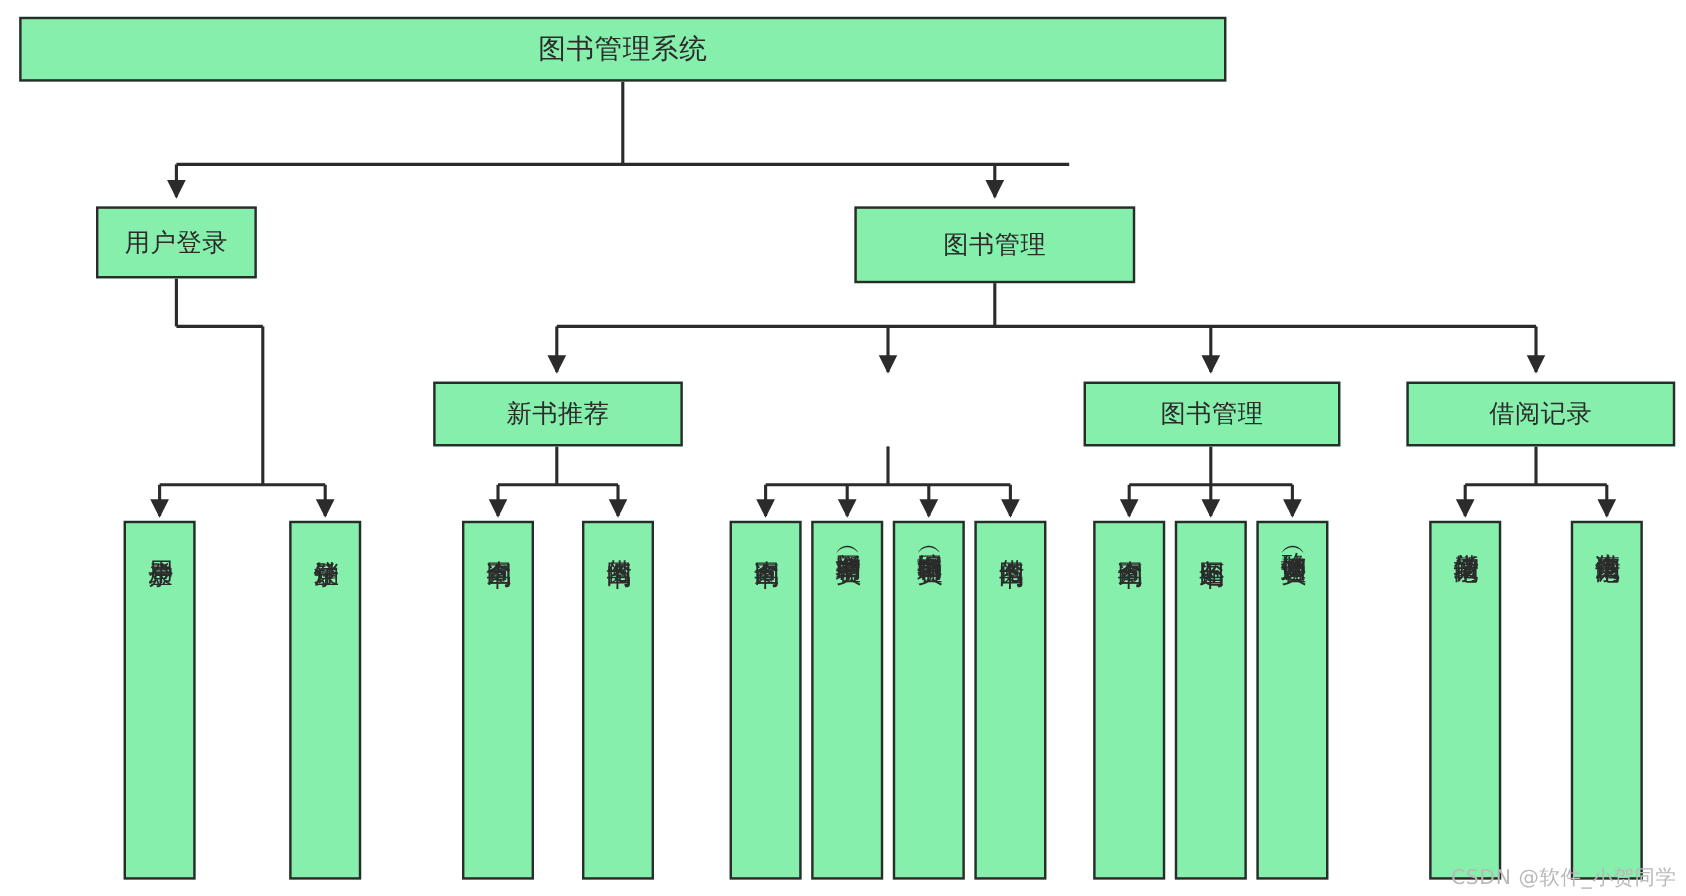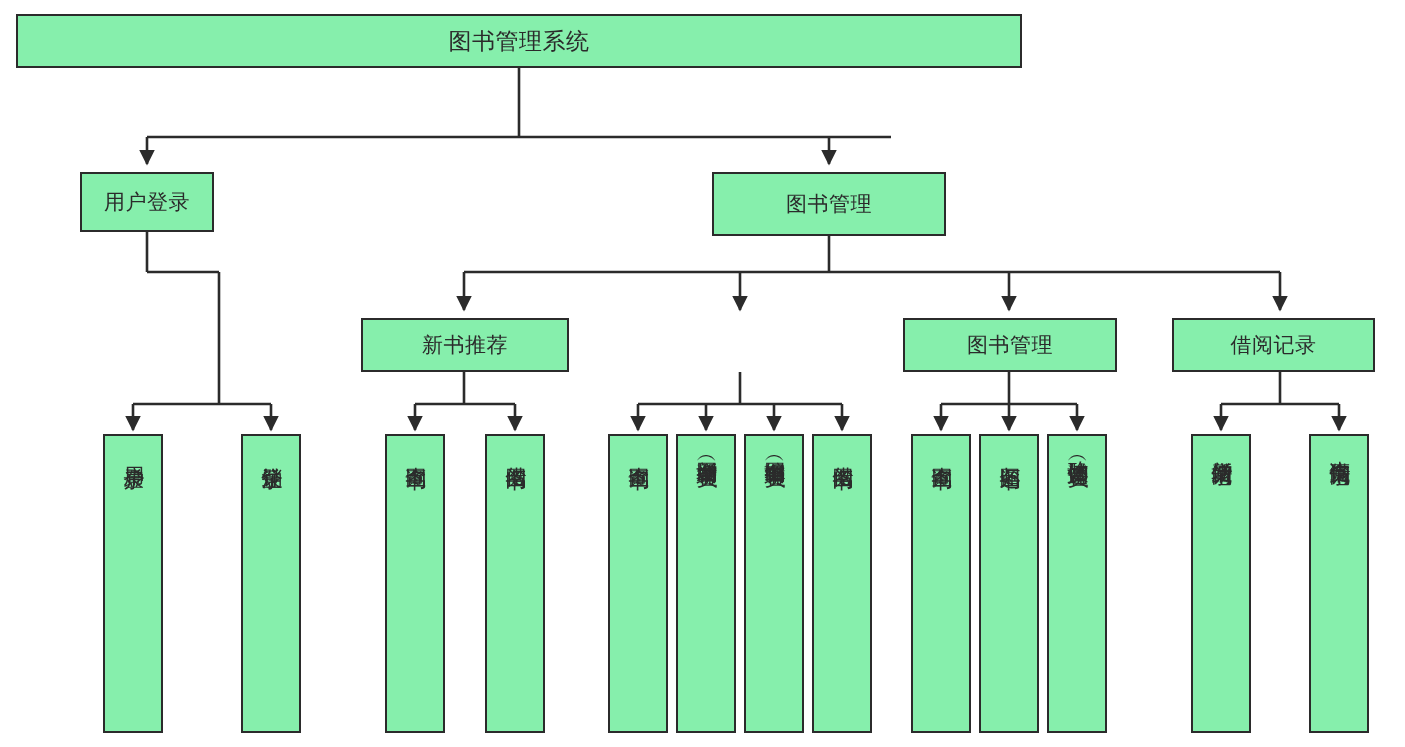--- a/index.html
+++ b/index.html
@@ -144,21 +144,21 @@
   <div class="node level2" style="left:712px; top:172px; width:234px; height:64px;">
     <span class="node-label">图书管理</span>
   </div>
 
   <div class="node level3" style="left:361px; top:318px; width:208px; height:54px;text-align:center;">
     <span class="node-label">新书推荐</span>
   </div>
   <div class="node level3" style="left:903px; top:318px; width:214px; height:54px;">
     <span class="node-label">图书管理</span>
   </div>
-  <div class="node level3" style="left:1172px; top:318px; width:203px; height:54px;">
+  <div class="node level3" style="left:1172px; top:318px; width:224px; height:54px;">
     <span class="node-label">借阅记录</span>
   </div>
 
   <div class="node leaf" style="left:103px; top:434px; width:60px; height:299px;">
     <span class="node-label">用户登录</span>
   </div>
   <div class="node leaf" style="left:241px; top:434px; width:60px; height:299px;">
     <span class="node-label">注销登录</span>
   </div>
 
@@ -192,14 +192,15 @@
     <span class="node-label">确认归还（管理员）</span>
   </div>
 
   <div class="node leaf tall-text" style="left:1191px; top:434px; width:60px; height:299px;">
     <span class="node-label">新增借阅记录</span>
   </div>
   <div class="node leaf tall-text" style="left:1309px; top:434px; width:60px; height:299px;">
     <span class="node-label">查询借阅记录</span>
   </div>
 
+  <div id="watermark">CSDN @软件_小贺同学</div>
 
 </div>
 
 </body></html>

